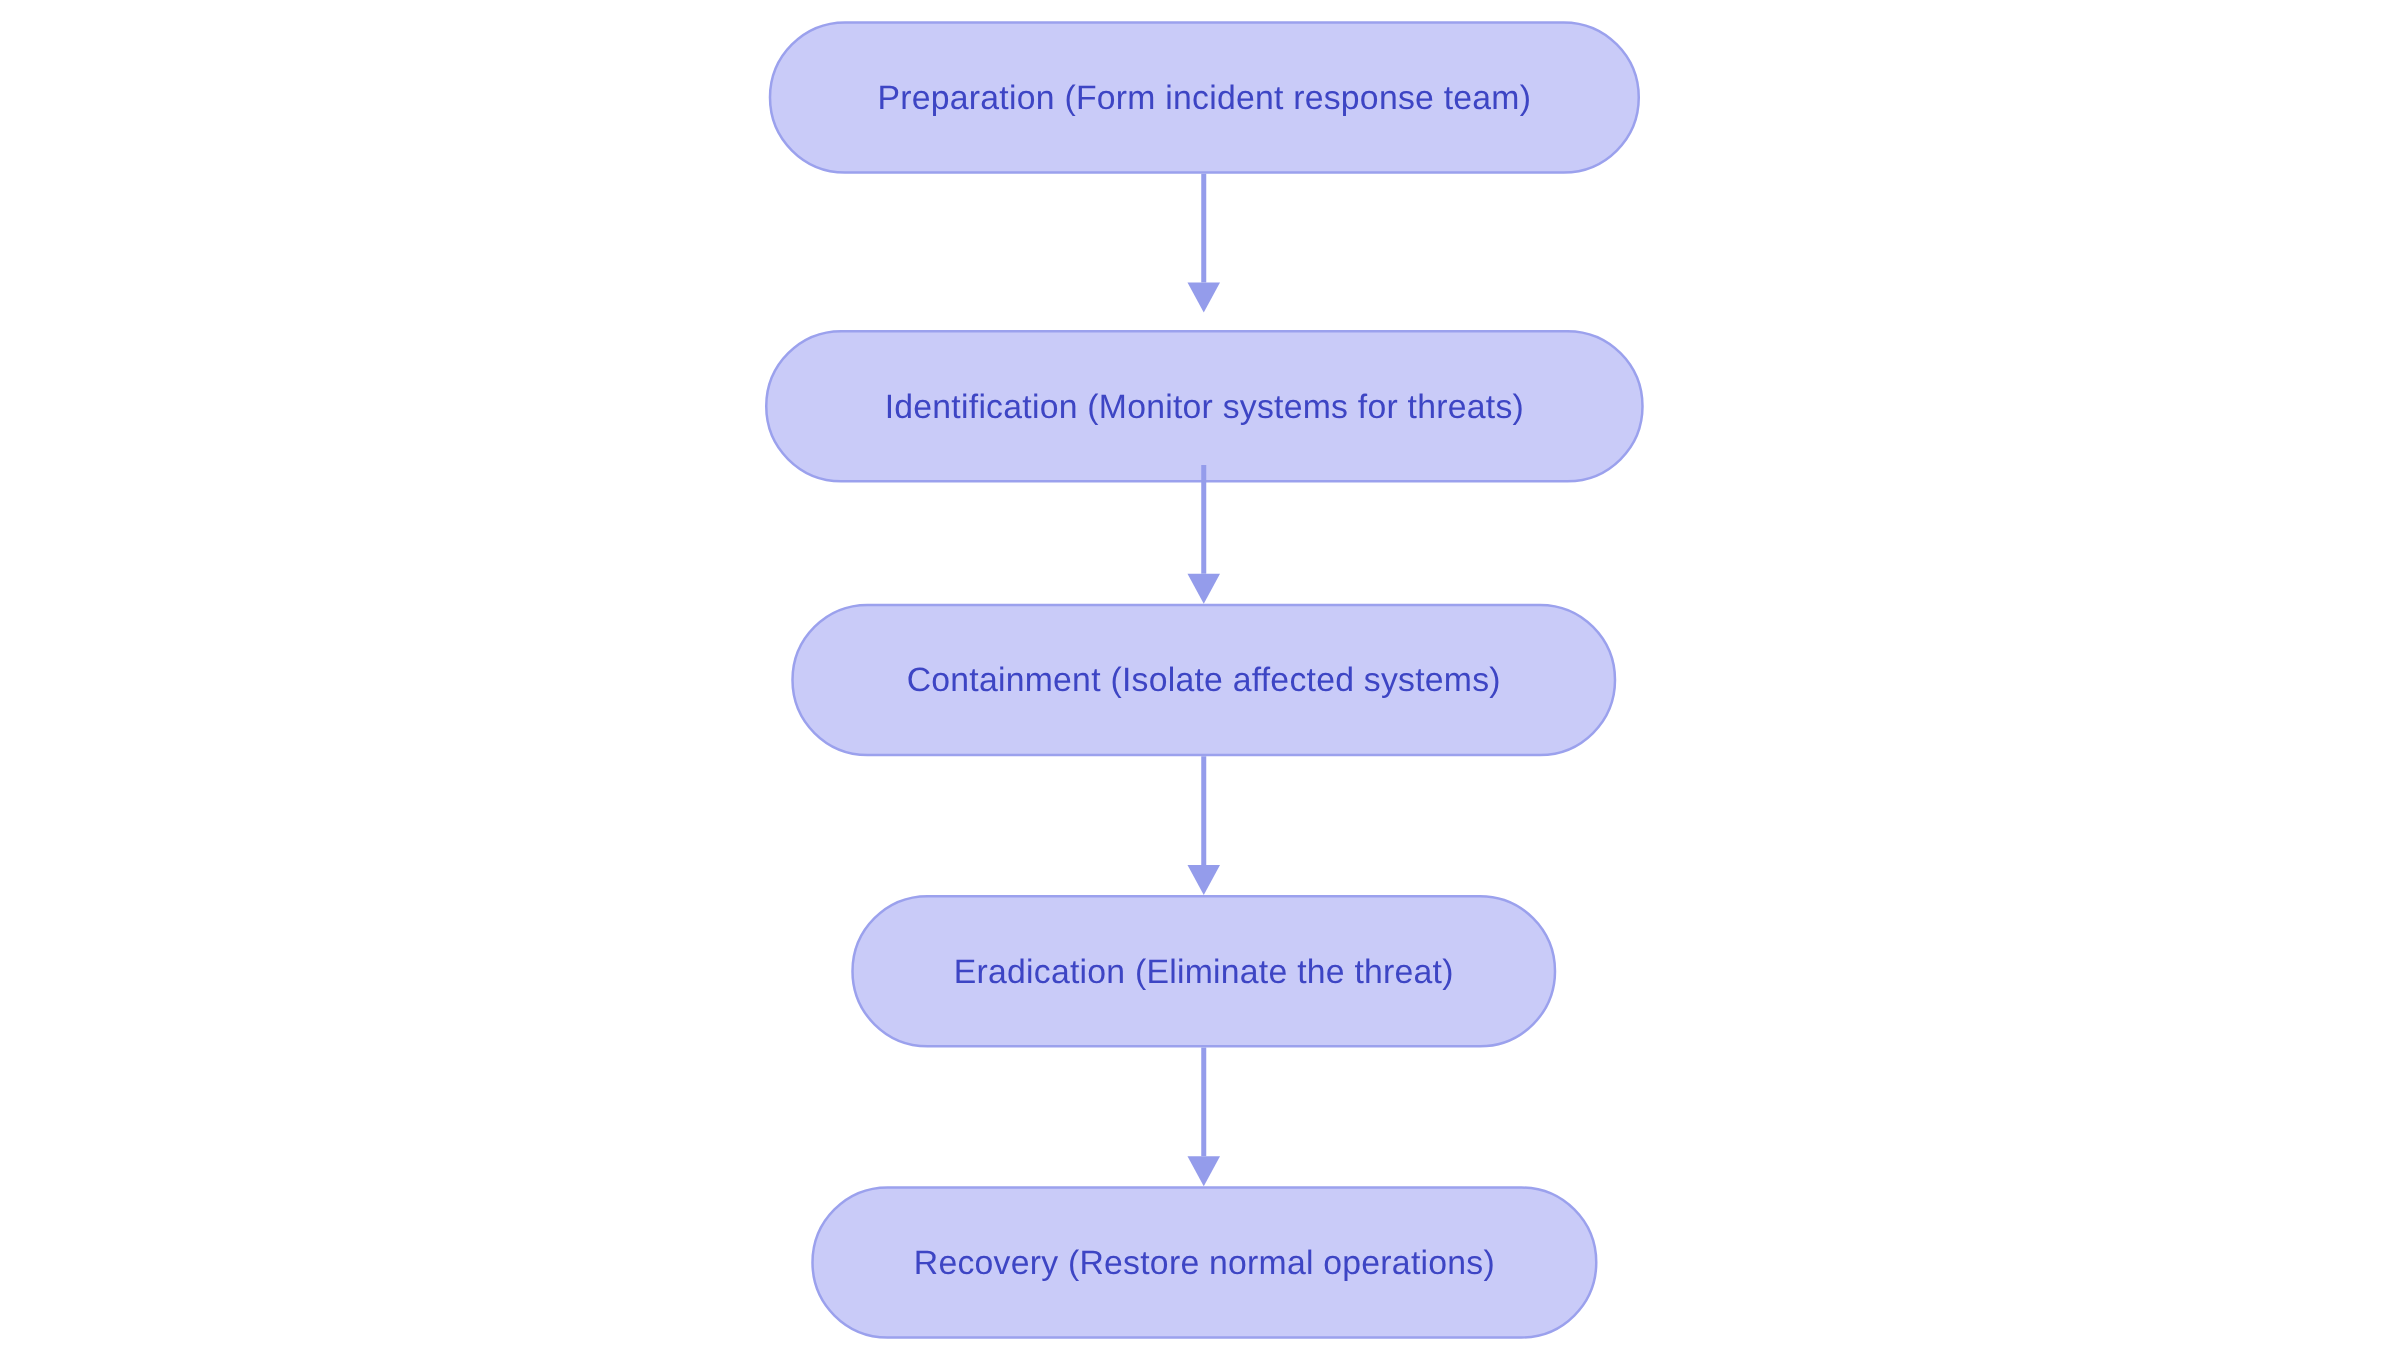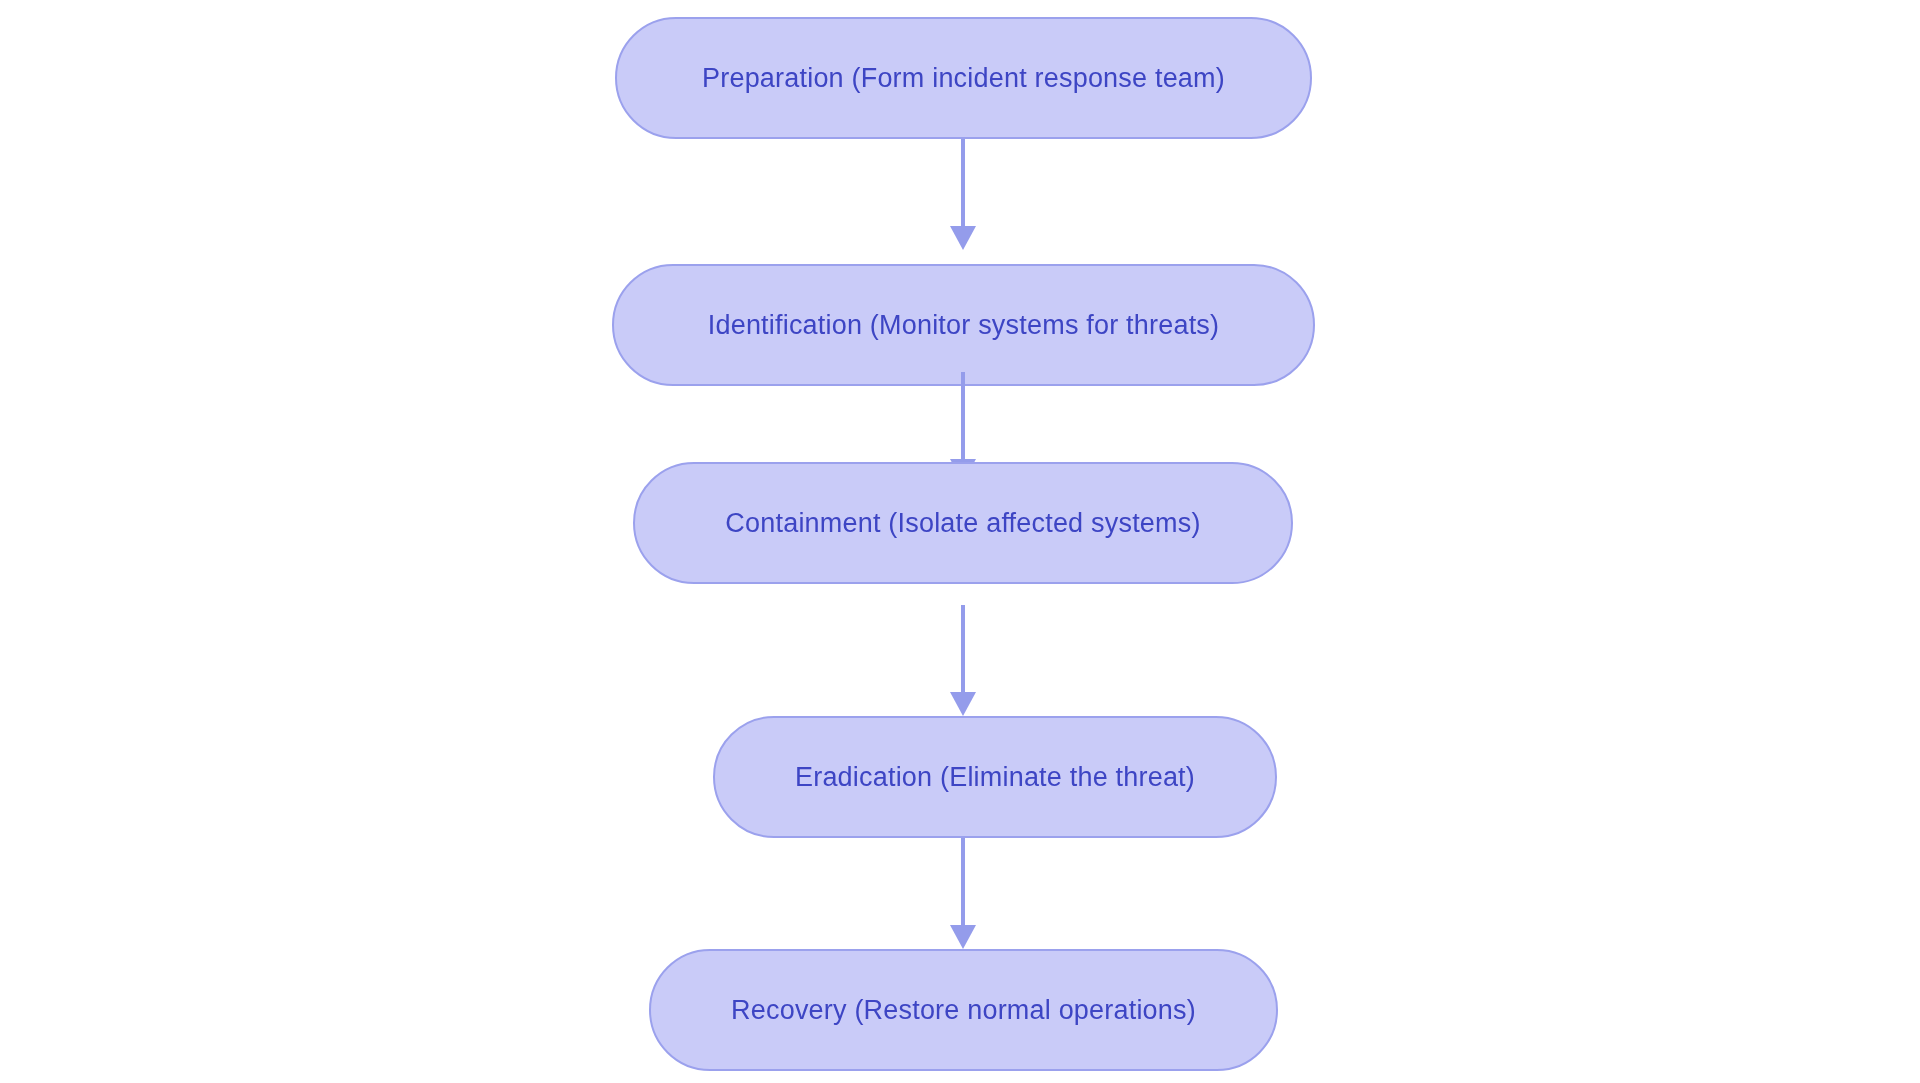--- a/index.html
+++ b/index.html
@@ -33,22 +33,22 @@
     justify-content: center;
     color: var(--node-text);
     font-size: 27px;
     font-weight: 400;
     letter-spacing: 0.2px;
     white-space: nowrap;
     text-align: center;
   }
   .n1 { left: 615px; top: 17px;  width: 697px; }
   .n2 { left: 612px; top: 250px; width: 703px; margin-top: 14px; }
-  .n3 { left: 633px; top: 462px; width: 660px; }
-  .n4 { left: 713px; top: 716px; width: 564px; }
+  .n3 { left: 633px; top: 483px; width: 660px; }
+  .n4 { left: 681px; top: 716px; width: 564px; }
   .n5 { left: 649px; top: 949px; width: 629px; }
 
   .arrow-shaft {
     position: absolute;
     left: 961px;
     width: 4px;
     height: 87px;
     background: var(--arrow);
   }
   .s1 { top: 139px; }

